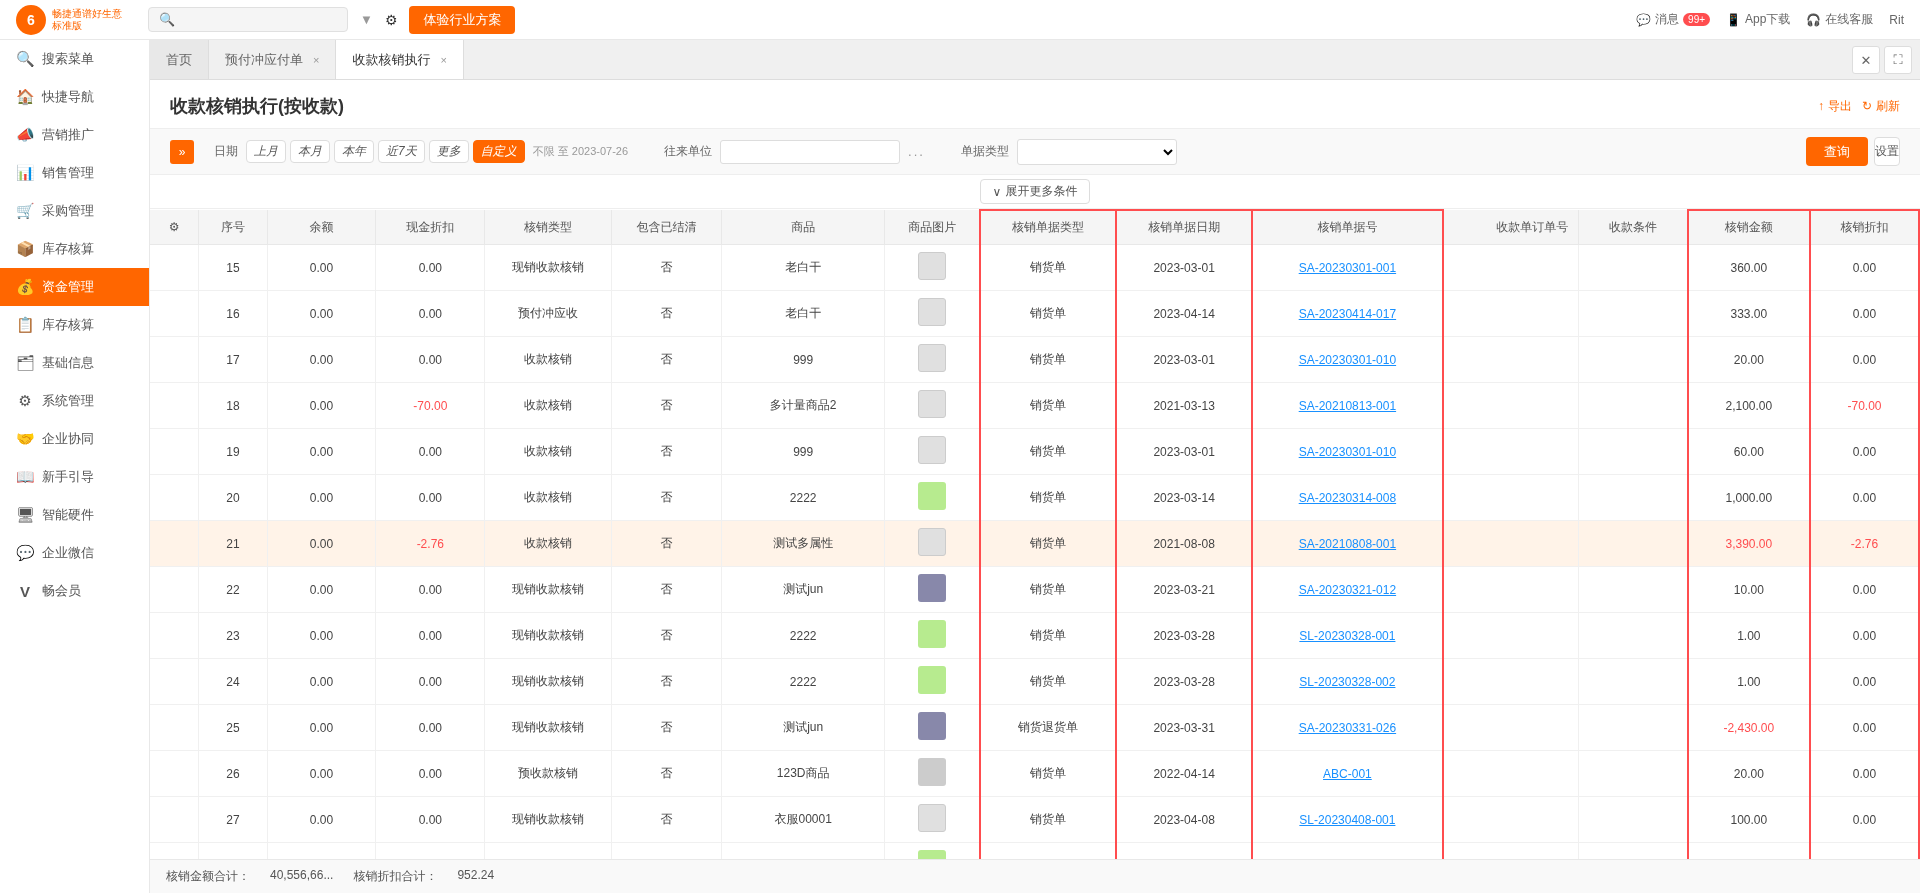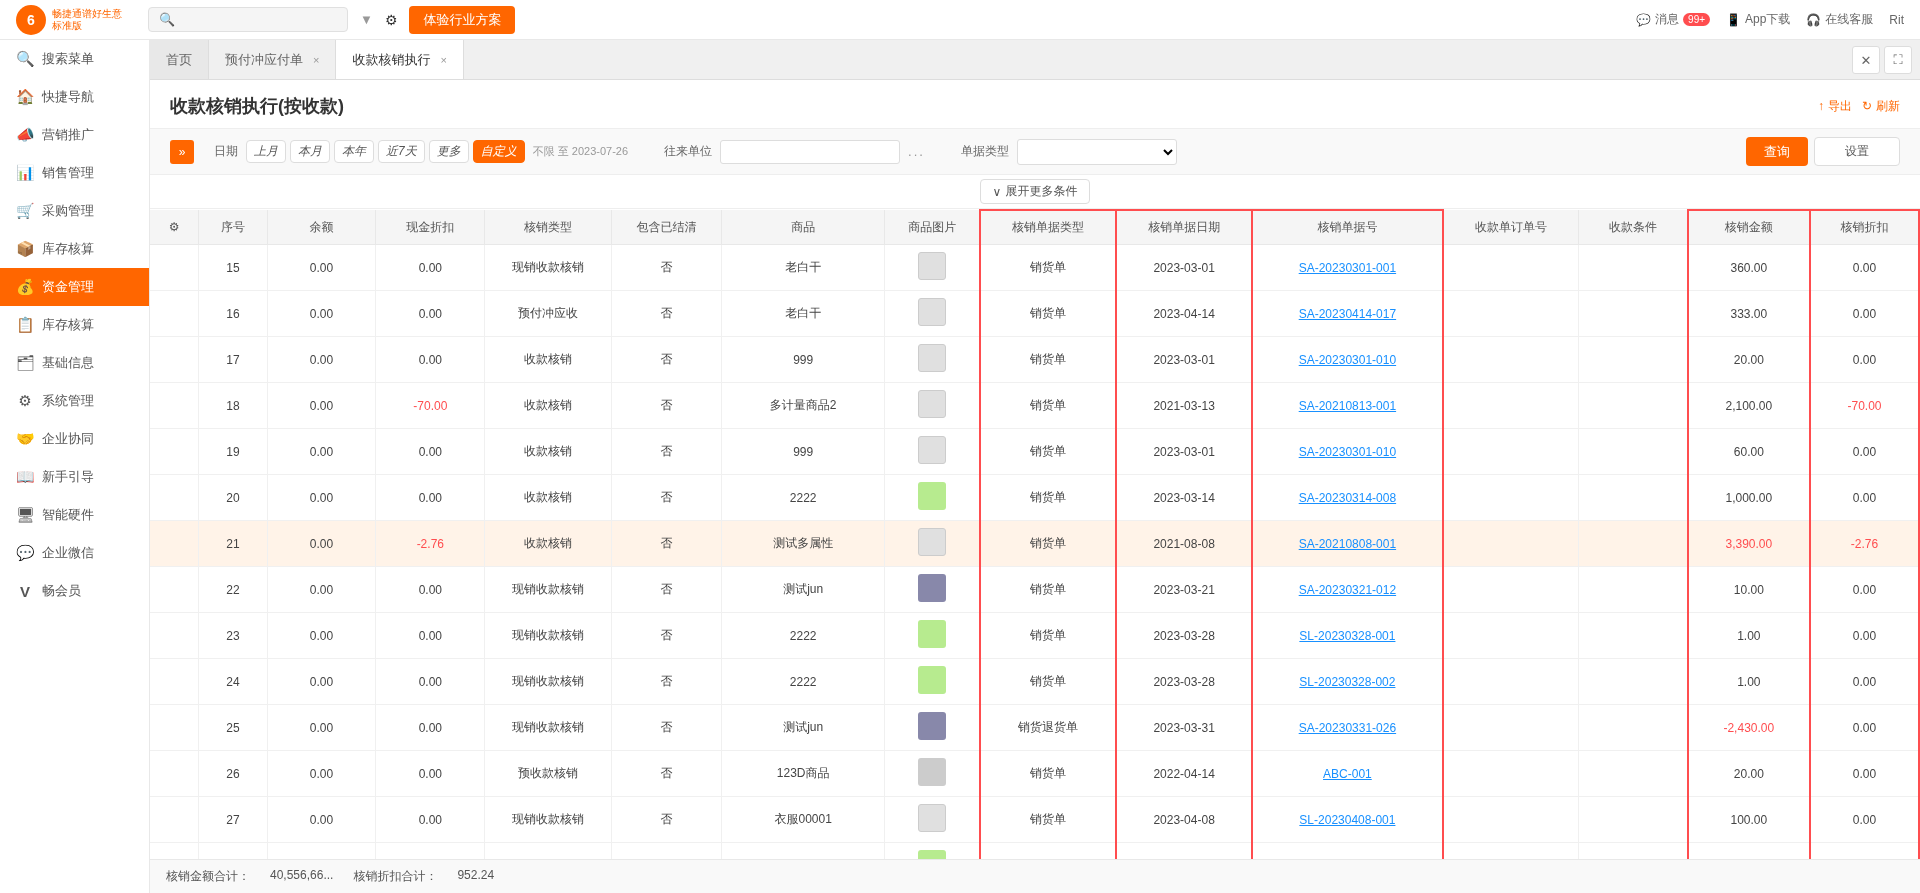--- a/index.html
+++ b/index.html
@@ -48,21 +48,21 @@
     .filter-bar { padding: 8px 20px; background: #f9f9f9; border-top: 1px solid #eee; border-bottom: 1px solid #eee; display: flex; align-items: center; gap: 16px; flex-wrap: wrap; }
     .filter-section { display: flex; align-items: center; gap: 8px; }
     .filter-label { font-size: 12px; color: #666; white-space: nowrap; }
     .date-options { display: flex; gap: 4px; align-items: center; }
     .date-btn { padding: 2px 7px; border: 1px solid #ddd; background: #fff; border-radius: 4px; cursor: pointer; font-size: 12px; color: #555; font-style: italic; }
     .date-btn.custom { background: #ff6600; color: white; border-color: #ff6600; }
     .filter-input { border: 1px solid #ddd; border-radius: 3px; padding: 4px 8px; font-size: 12px; min-width: 180px; }
     .filter-dots { color: #999; letter-spacing: 2px; }
     .filter-select { border: 1px solid #ddd; border-radius: 3px; padding: 4px 8px; font-size: 12px; min-width: 160px; background: #fff; }
     .query-btn { background: #ff6600; color: white; border: none; border-radius: 4px; padding: 5px 18px; cursor: pointer; font-size: 13px; }
-    .settings-btn { border: 1px solid #ddd; background: #fff; border-radius: 4px; padding: 5px 30px; cursor: pointer; font-size: 12px; color: #555; }
+    .settings-btn { border: 1px solid #ddd; background: #fff; border-radius: 4px; padding: 5px 0; cursor: pointer; font-size: 12px; color: #555; }
     .expand-btn { border: 1px solid #ddd; background: #fff; border-radius: 4px; padding: 3px 12px; cursor: pointer; font-size: 12px; color: #555; display: flex; align-items: center; gap: 4px; }
     .expand-row { display: flex; justify-content: center; padding: 4px; border-bottom: 1px solid #eee; }
 
     
     .table-container { flex: 1; overflow: auto; position: relative; }
     table { width: 100%; border-collapse: collapse; font-size: 12px; }
     thead tr { background: #f5f5f5; }
     th { padding: 8px 10px; text-align: center; border-bottom: 1px solid #e8e8e8; border-right: 1px solid #e8e8e8; font-weight: 500; color: #555; white-space: nowrap; position: sticky; top: 0; background: #f5f5f5; z-index: 1; }
     td { padding: 7px 10px; text-align: center; border-bottom: 1px solid #f0f0f0; border-right: 1px solid #f0f0f0; color: #444; white-space: nowrap; }
     tr.highlighted td { background: #fff3e8; }
@@ -267,21 +267,21 @@
               <th style="width:50px;">序号</th>
               <th style="width:80px;">余额</th>
               <th style="width:80px;">现金折扣</th>
               <th style="width:90px;">核销类型</th>
               <th style="width:80px;">包含已结清</th>
               <th style="width:120px;">商品</th>
               <th style="width:70px;">商品图片</th>
               <th style="width:100px;border-left:2px solid #ff4d4f;border-right:2px solid #ff4d4f;border-top:2px solid #ff4d4f;">核销单据类型</th>
               <th style="width:100px;border-left:2px solid #ff4d4f;border-right:2px solid #ff4d4f;border-top:2px solid #ff4d4f;">核销单据日期</th>
               <th style="width:140px;border-left:2px solid #ff4d4f;border-right:2px solid #ff4d4f;border-top:2px solid #ff4d4f;">核销单据号</th>
-              <th style="width:100px;">收款单订单号</th>
+              <th style="width:100px;text-align:right;">收款单订单号</th>
               <th style="width:80px;">收款条件</th>
               <th style="width:90px;border-left:2px solid #ff4d4f;border-right:2px solid #ff4d4f;border-top:2px solid #ff4d4f;">核销金额</th>
               <th style="width:80px;border-left:2px solid #ff4d4f;border-right:2px solid #ff4d4f;border-top:2px solid #ff4d4f;">核销折扣</th>
             </tr>
           </thead>
           <tbody id="table-body">
           <tr>
     <td></td>
     <td>15</td>
     <td>0.00</td>

